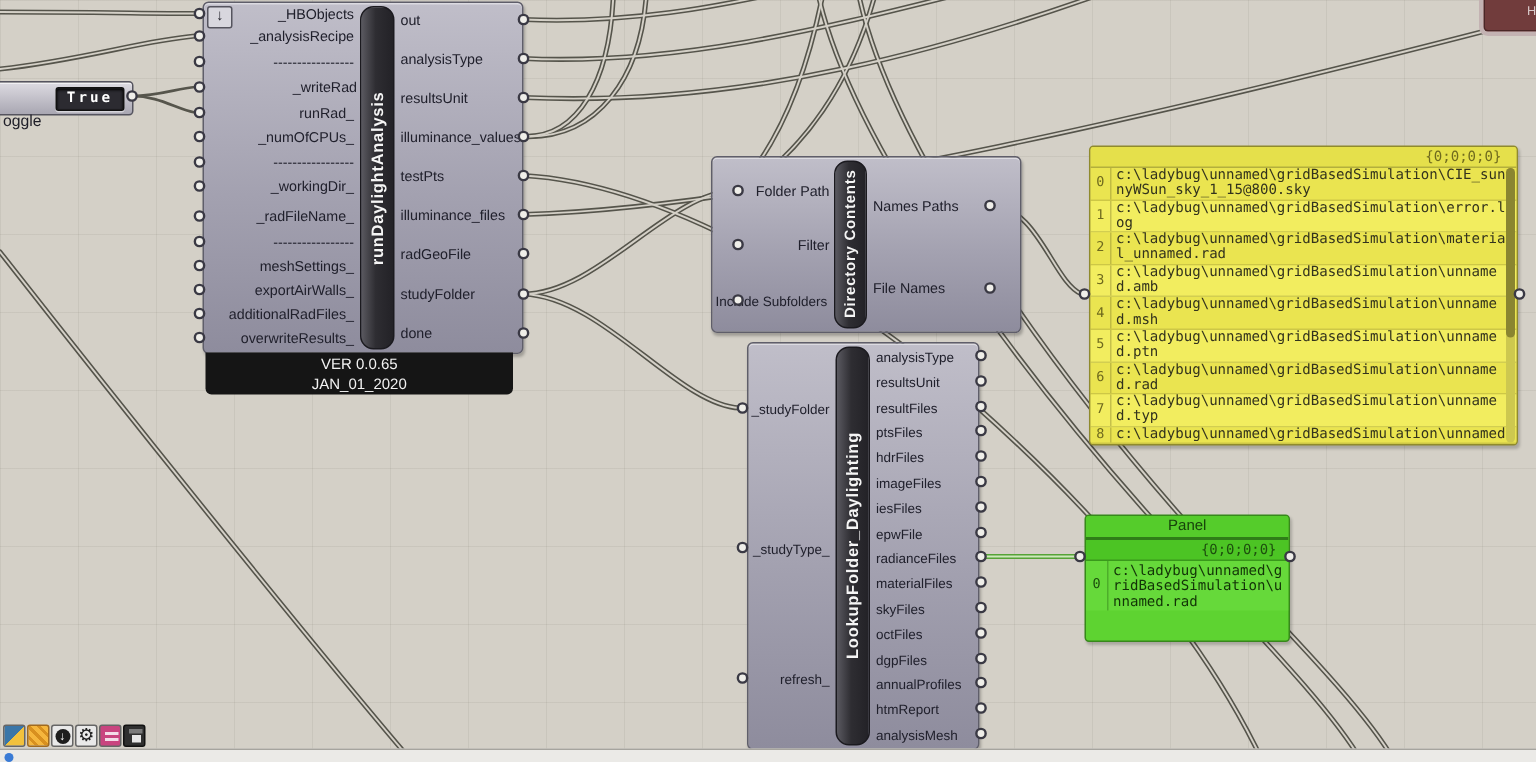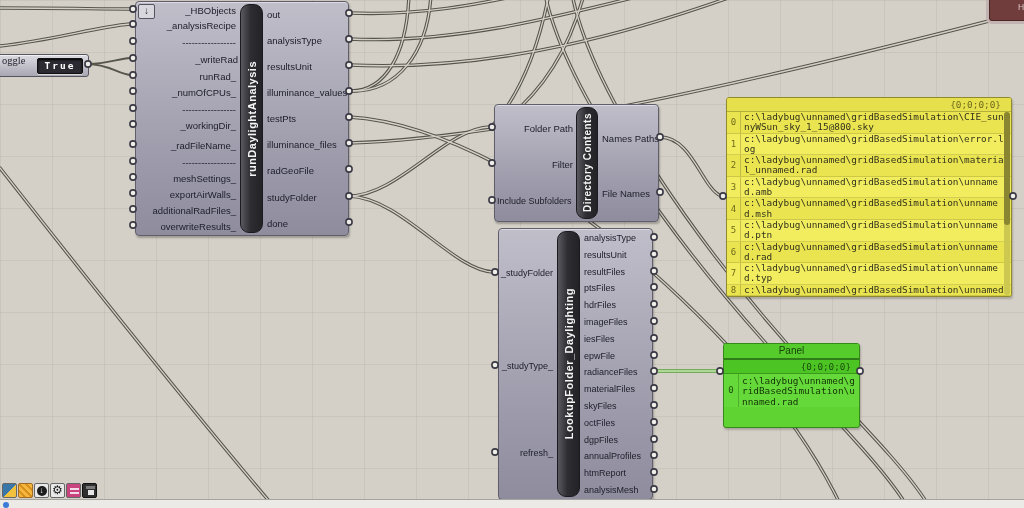--- a/index.html
+++ b/index.html
@@ -30,21 +30,21 @@
   .in{text-align:right;}
   .banner{position:absolute;z-index:2;background:#151515;color:#f2f2f2;text-align:center;
     font-size:10px;line-height:13px;border-radius:0 0 4px 4px;padding-top:2px;}
   .cicon{position:absolute;left:2px;top:2px;width:15px;height:13px;background:#d8d7de;border:1px solid #55545e;
     border-radius:2px;font-size:10px;line-height:12px;text-align:center;color:#2b2b33;font-weight:bold;}
 
   
   #toggle{position:absolute;left:-6px;top:54px;width:93px;height:21px;z-index:2;
     background:linear-gradient(to bottom,#dddbe2,#a9a7b2);border:1px solid #55545f;border-radius:3px;
     box-shadow:inset 0 1px 0 rgba(255,255,255,.6);}
-  #toggle .tlabel{position:absolute;left:7px;top:0;font-size:10.5px;color:#1e1e28;font-family:Liberation Serif, serif;}
+  #toggle .tlabel{position:absolute;left:7px;top:20px;font-size:10.5px;color:#1e1e28;}
   #toggle .tval{position:absolute;left:42px;top:2.5px;width:44px;height:14px;background:#2c2b31;
     border:1px solid #111;border-radius:2px;box-shadow:inset 0 1px 2px #000, 0 1px 0 rgba(255,255,255,.5);
     color:#fff;font-family:"DejaVu Sans Mono",monospace;font-size:9.5px;font-weight:bold;
     letter-spacing:2px;text-align:center;line-height:14px;}
 
   
   .mono{font-family:"DejaVu Sans Mono",monospace;}
   #ypanel{position:absolute;left:726px;top:97px;width:284px;height:198px;z-index:2;background:#eee85a;
     border:1px solid #8f8a2e;border-radius:3px;overflow:hidden;box-shadow:1px 2px 2px rgba(0,0,0,.2);}
   #ypanel .phead{height:13px;background:#e5e04b;border-bottom:1px solid rgba(130,125,45,.5);
@@ -166,22 +166,26 @@
     <div class="iolabel" style="left:131px;top:12px">out</div>
     <div class="iolabel" style="left:131px;top:38px">analysisType</div>
     <div class="iolabel" style="left:131px;top:64px">resultsUnit</div>
     <div class="iolabel" style="left:131px;top:90px">illuminance_values</div>
     <div class="iolabel" style="left:131px;top:116px">testPts</div>
     <div class="iolabel" style="left:131px;top:142px">illuminance_files</div>
     <div class="iolabel" style="left:131px;top:168px">radGeoFile</div>
     <div class="iolabel" style="left:131px;top:195px">studyFolder</div>
     <div class="iolabel" style="left:131px;top:221px">done</div>
   </div>
-
-  <div class="comp" style="left:494px;top:104px;width:163px;height:116px;">
+  <div class="banner" style="left:137px;top:235px;width:205px;height:26px;">
+    <div>VER 0.0.65</div>
+    <div>JAN_01_2020</div>
+  </div>
+
+  <div class="comp" style="left:474px;top:104px;width:163px;height:116px;padding-left:42px;">
     <div class="vbar" style="left:81px;width:20px;">
       <span style="font-size:10px">Directory Contents</span>
     </div>
     <div class="iolabel in" style="left:2px;width:76px;top:23px">Folder Path</div>
     <div class="iolabel in" style="left:2px;width:76px;top:59px">Filter</div>
     <div class="iolabel in" style="left:2px;width:64px;top:96px;font-size:9px">Include Subfolders</div>
     <div class="iolabel" style="left:107px;top:33px">Names Paths</div>
     <div class="iolabel" style="left:107px;top:88px">File Names</div>
   </div>
 

